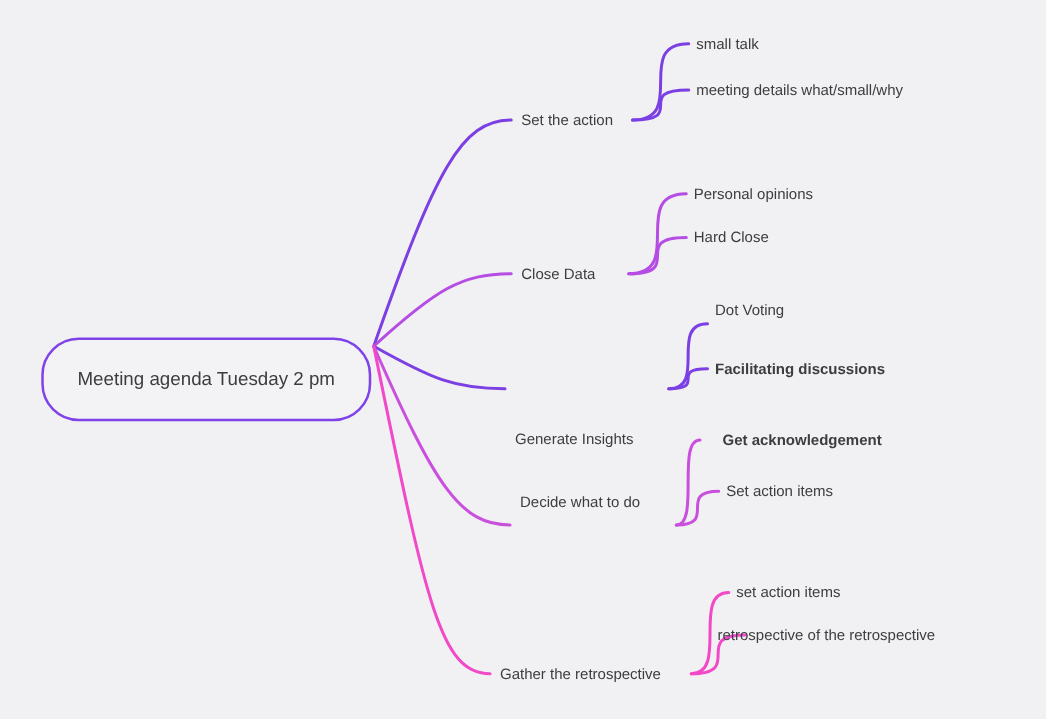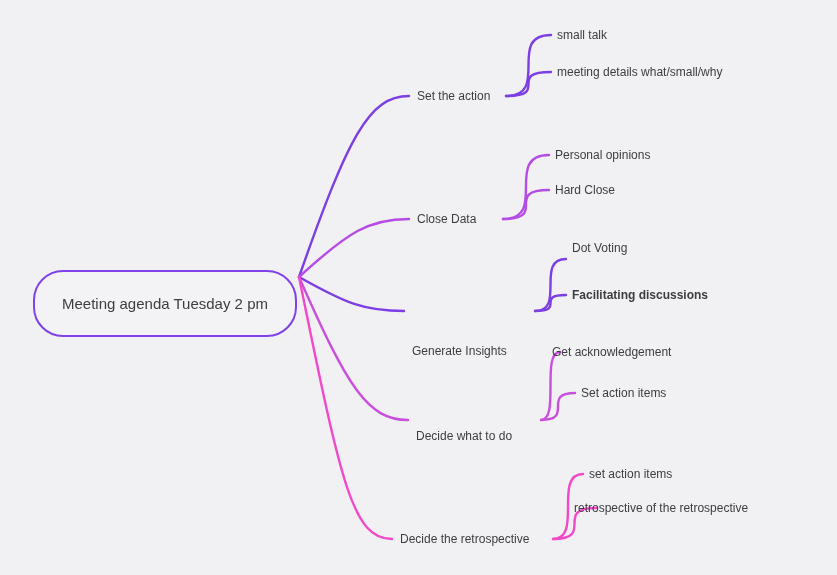--- a/index.html
+++ b/index.html
@@ -66,20 +66,20 @@
   <div id="labels-layer">
       <div class="node-label" style="left: 417px; top: 96px;">Set the action</div>
       <div class="node-label" style="left: 557px; top: 35px;">small talk</div>
       <div class="node-label" style="left: 557px; top: 72px;">meeting details what/small/why</div>
       <div class="node-label" style="left: 417px; top: 219px;">Close Data</div>
       <div class="node-label" style="left: 555px; top: 155px;">Personal opinions</div>
       <div class="node-label" style="left: 555px; top: 190px;">Hard Close</div>
       <div class="node-label" style="left: 412px; top: 311px; margin-top: 40px;">Generate Insights</div>
       <div class="node-label" style="left: 572px; top: 248px;">Dot Voting</div>
       <div class="node-label" style="left: 572px; top: 295px; font-weight: bold;">Facilitating discussions</div>
-      <div class="node-label" style="left: 416px; top: 436px;">Decide what to do</div>
-      <div class="node-label" style="left: 552px; top: 352px;">Get acknowledgement</div>
+      <div class="node-label" style="left: 416px; top: 402px;">Decide what to do</div>
+      <div class="node-label" style="left: 578px; top: 352px; font-weight: bold;">Get acknowledgement</div>
       <div class="node-label" style="left: 581px; top: 393px;">Set action items</div>
-      <div class="node-label" style="left: 400px; top: 539px;">Decide the retrospective</div>
+      <div class="node-label" style="left: 400px; top: 539px;">Gather the retrospective</div>
       <div class="node-label" style="left: 589px; top: 474px;">set action items</div>
       <div class="node-label" style="left: 574px; top: 508px;">retrospective of the retrospective</div>
     </div>
 </div>
 
 </body></html>

